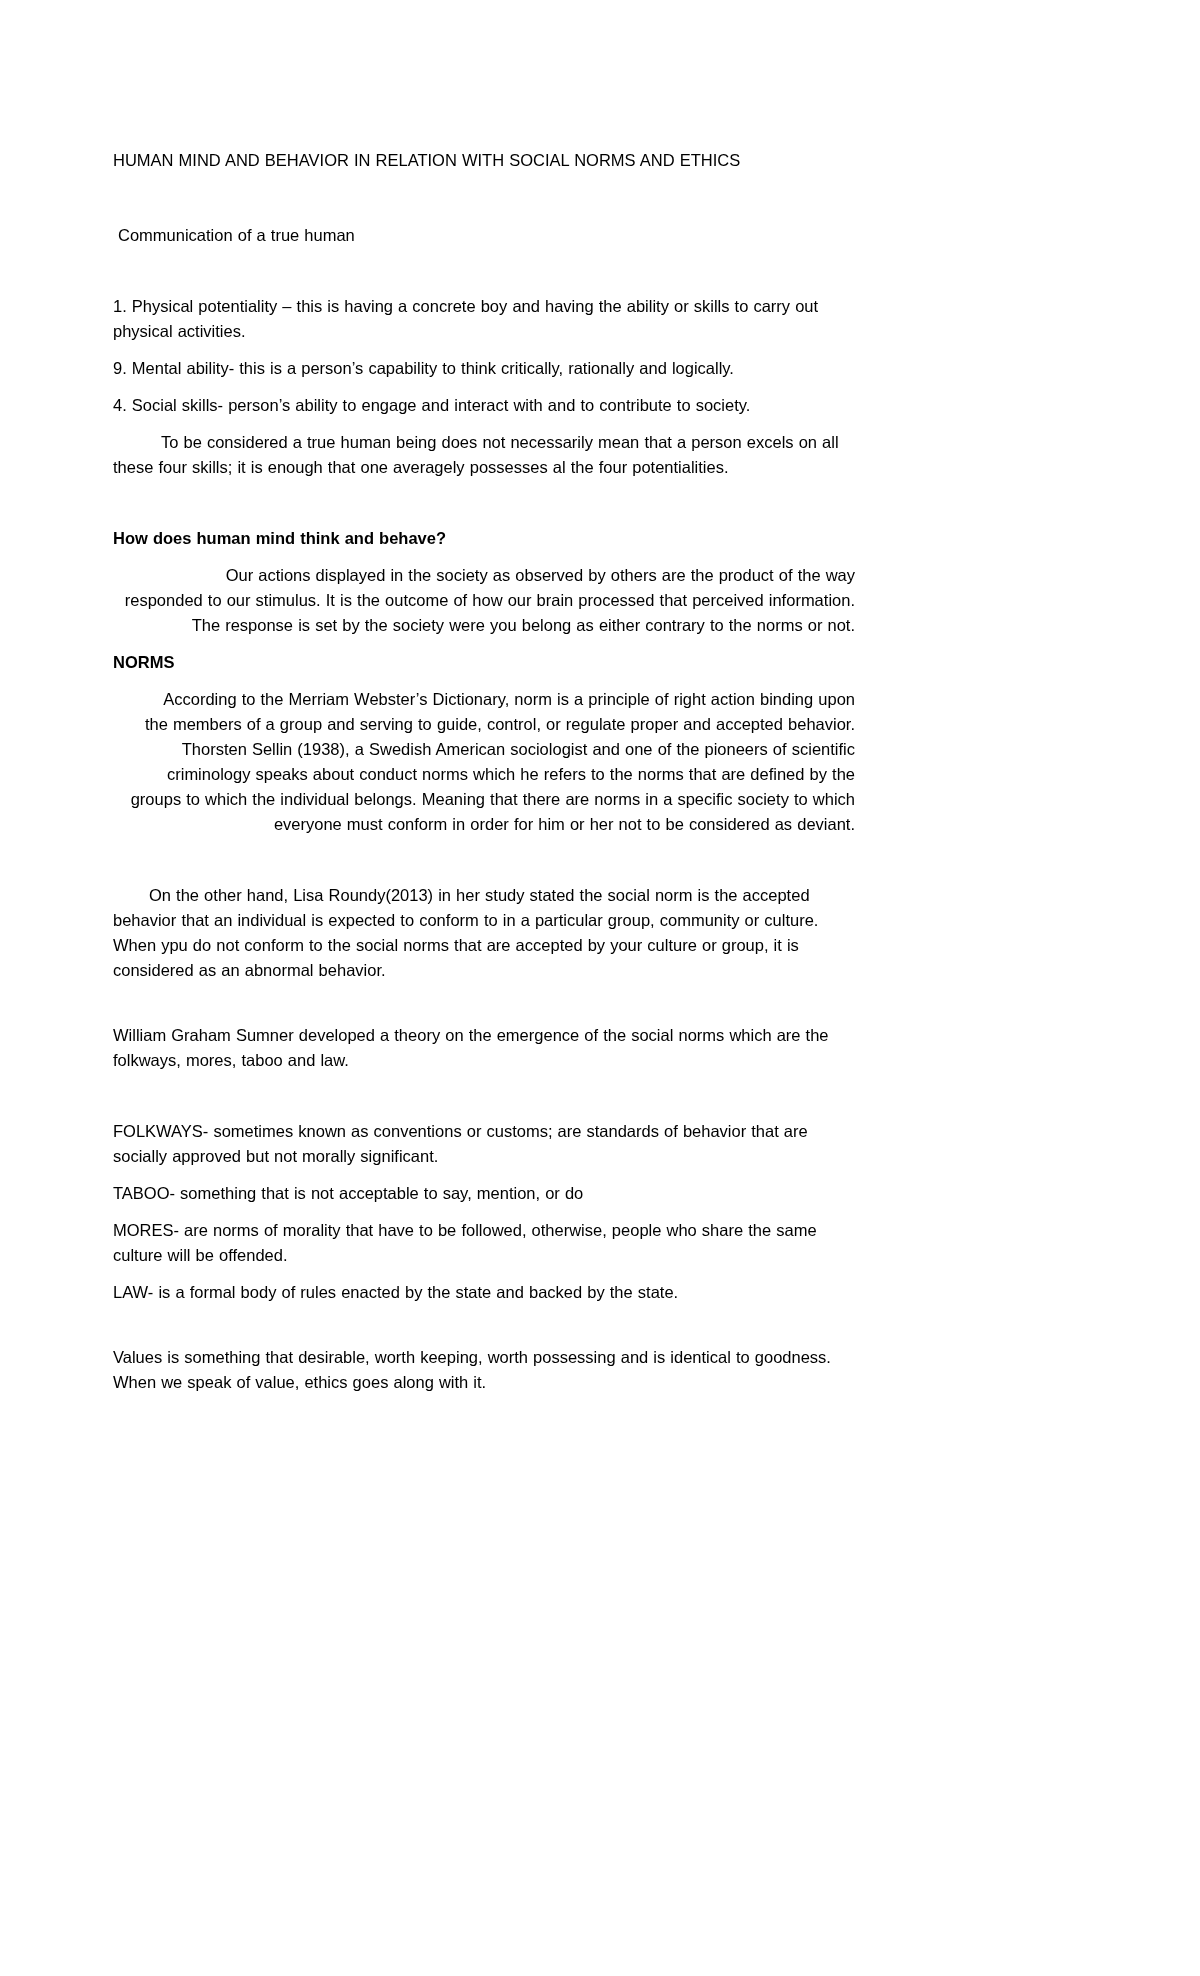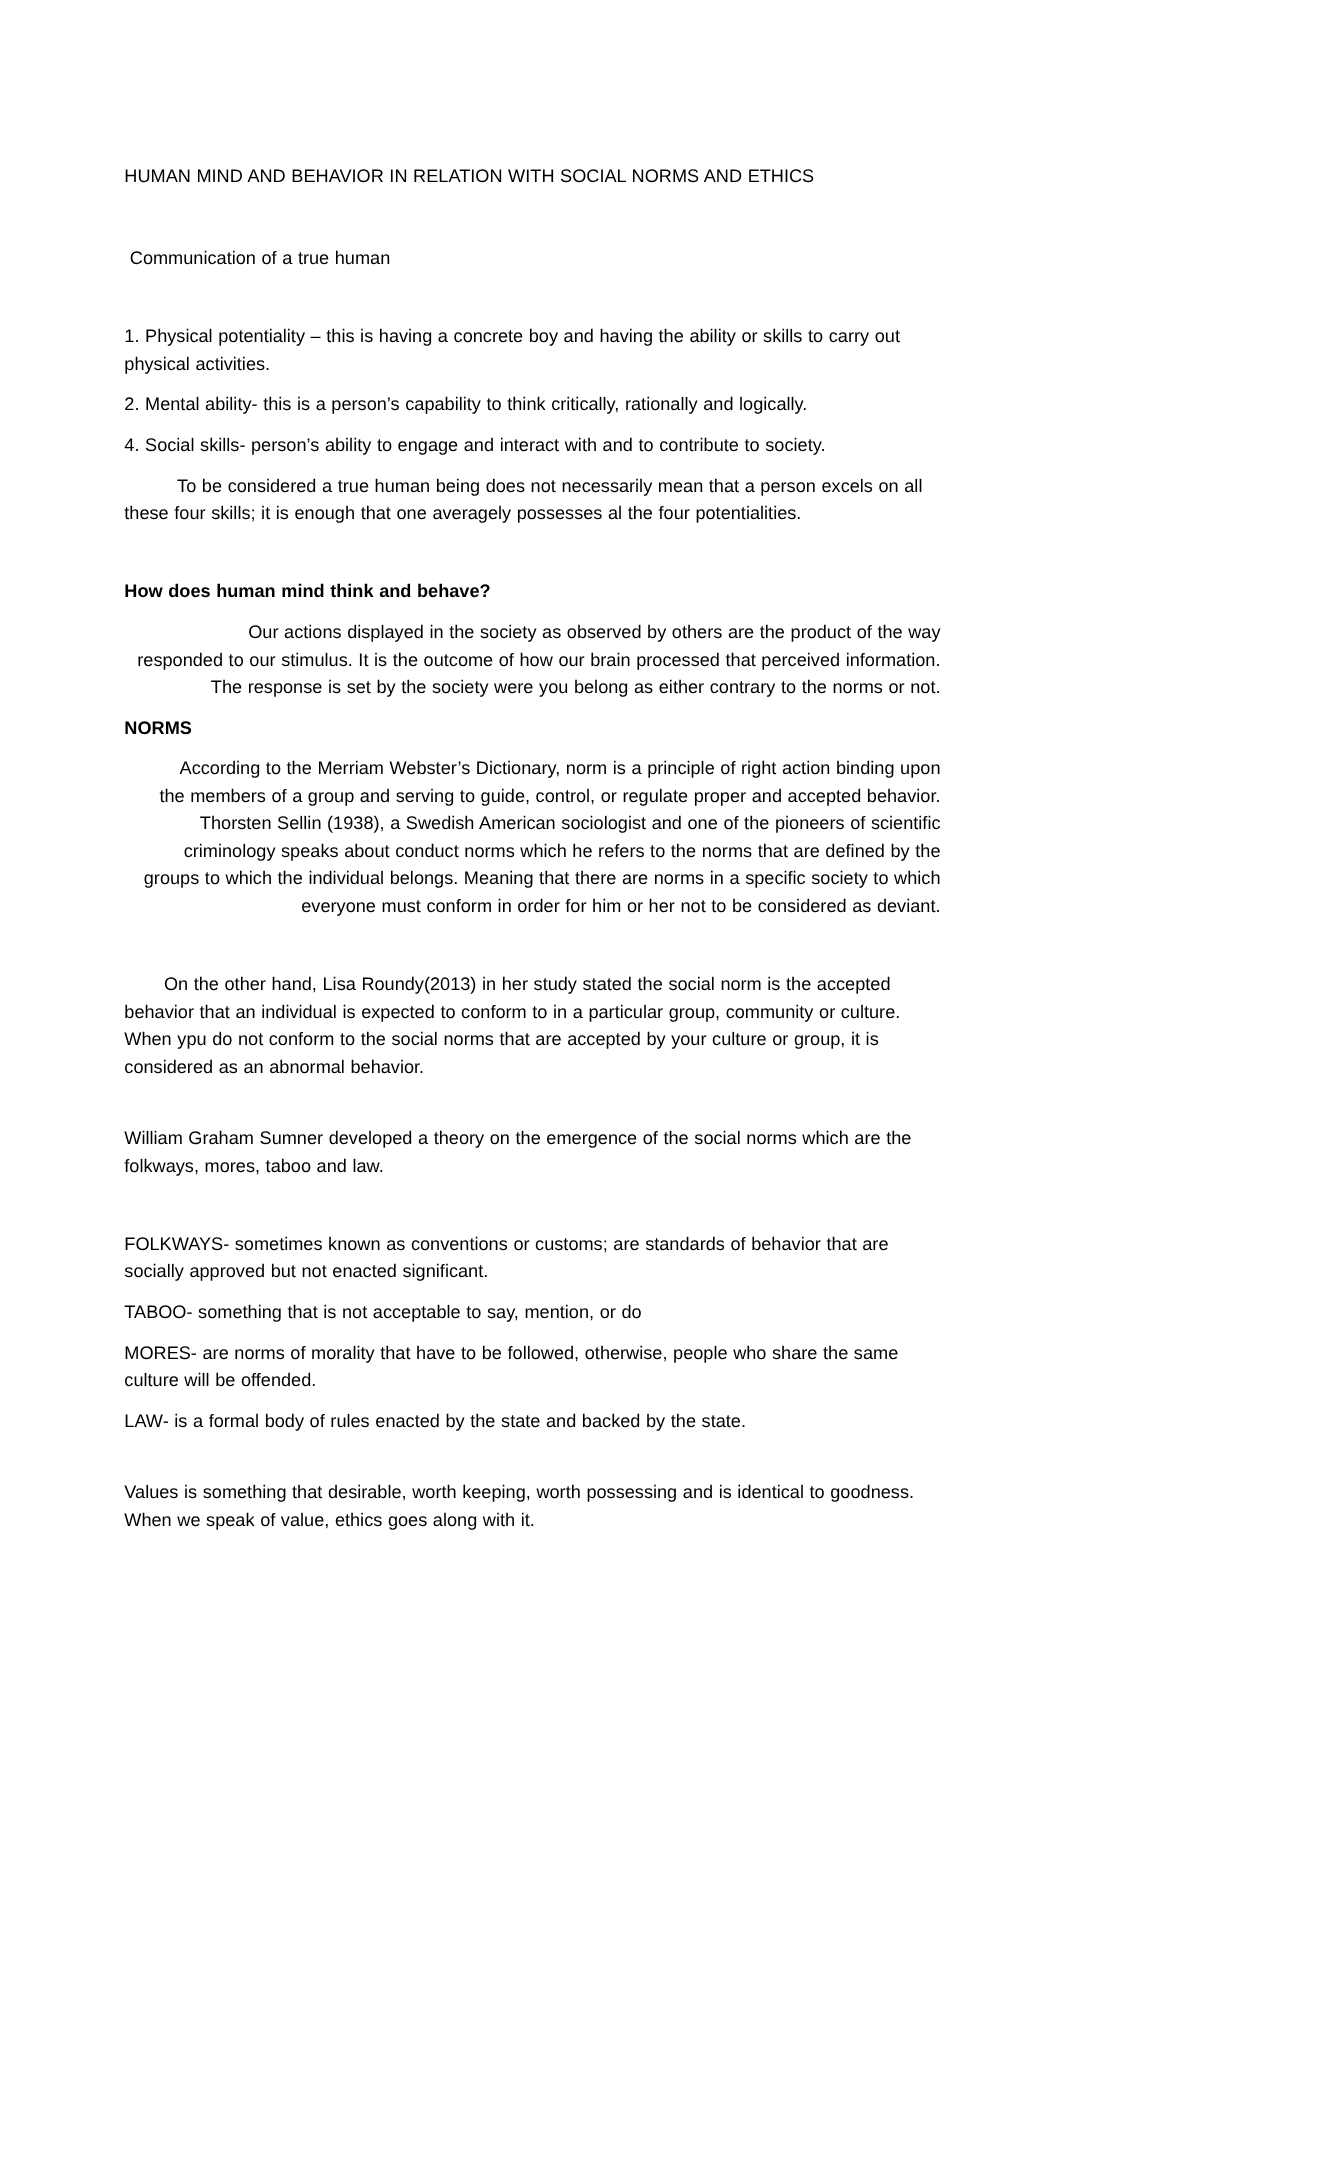--- a/index.html
+++ b/index.html
@@ -63,41 +63,41 @@
 
 <div class="page">
   <div class="content">
 
     <p class="doc-title">HUMAN MIND AND BEHAVIOR IN RELATION WITH SOCIAL NORMS AND ETHICS</p>
 
     <p class="doc-subtitle">Communication of a true human</p>
 
     <p>1. Physical potentiality – this is having a concrete boy and having the ability or skills to carry out physical activities.</p>
 
-    <p>2. Mental ability- this is a person’s capability to think critically, rationally and logically.</p>
+    <p>9. Mental ability- this is a person’s capability to think critically, rationally and logically.</p>
 
 
     <p>4. Social skills- person’s ability to engage and interact with and to contribute to society.</p>
 
     <p class="indent-tab">To be considered a true human being does not necessarily mean that a person excels on all these four skills; it is enough that one averagely possesses al the four potentialities.</p>
 
 
     <p class="bold-heading gap-before">How does human mind think and behave?</p>
 
     <p class="indent-sm">Our actions displayed in the society as observed by others are the product of the way responded to our stimulus. It is the outcome of how our brain processed that perceived information.  The response is set by the society were you belong as either contrary to the norms or not.</p>
 
     <p class="bold-heading">NORMS</p>
 
     <p class="indent-sm">According to the Merriam Webster’s Dictionary, norm is a principle of right action binding upon the members of a group and serving to guide, control, or regulate proper and accepted behavior.   Thorsten Sellin (1938), a Swedish American sociologist and one of the pioneers of scientific criminology speaks about conduct norms which he refers to the norms that are defined by the groups to which the individual belongs.  Meaning that there are norms in a specific society to which everyone must conform in order for him or her not to be considered as deviant.</p>
 
     <p class="indent-md gap-before">On the other hand, Lisa Roundy(2013) in her study stated the social norm is the accepted behavior that an individual is expected to conform to in a particular group, community or culture. When ypu do not conform to the social norms that are accepted by your culture or group, it is considered as an abnormal behavior.</p>
 
     <p class="gap-before-md">William Graham Sumner developed a theory on the emergence of the social norms which are the folkways, mores, taboo and law.</p>
 
-    <p class="gap-before">FOLKWAYS- sometimes known as conventions or customs; are standards of behavior that are socially approved but not enacted significant.</p>
+    <p class="gap-before">FOLKWAYS- sometimes known as conventions or customs; are standards of behavior that are socially approved but not morally significant.</p>
 
     <p>TABOO- something that is not acceptable to say, mention, or do</p>
 
     <p>MORES- are norms of morality that have to be followed, otherwise, people who share the same culture will be offended.</p>
 
     <p>LAW- is a formal body of rules enacted by the state and backed by the state.</p>
 
     <p class="gap-before-md">Values is something that desirable, worth keeping, worth possessing and is identical to goodness.  When we speak of value, ethics goes along with it.</p>
 
   </div>

